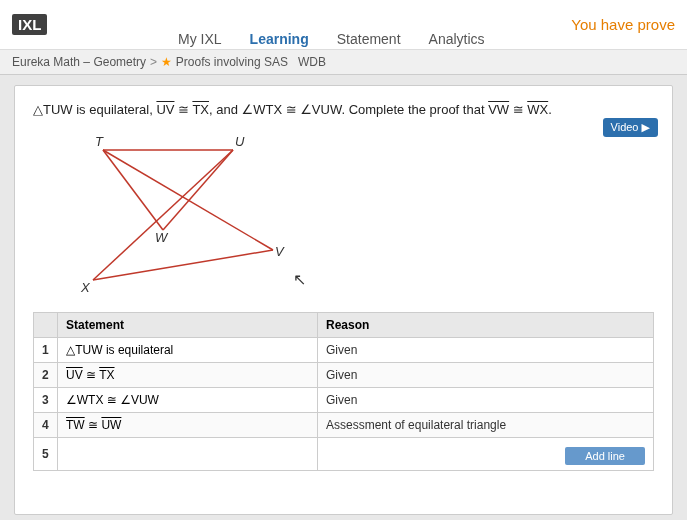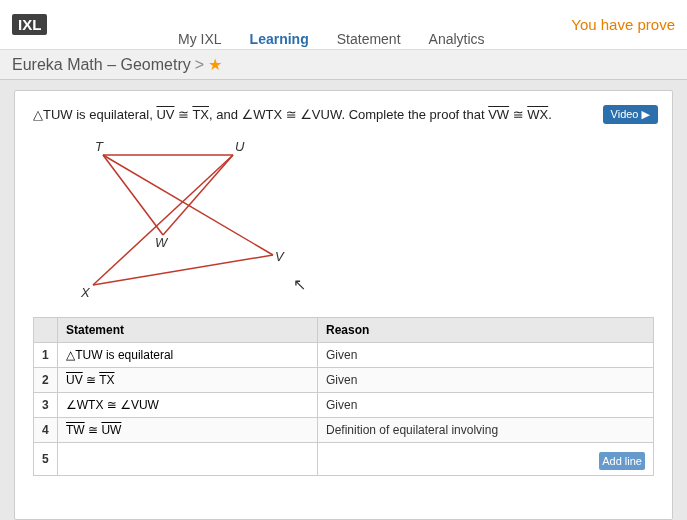--- a/index.html
+++ b/index.html
@@ -63,21 +63,21 @@
     }
     .you-have-proven {
       color: #e67e00;
       font-size: 15px;
     }
 
     
     .breadcrumb {
       background: #f0f0f0;
       padding: 5px 12px;
-      font-size: 16px;
+      font-size: 12px;
       color: #555;
       border-bottom: 1px solid #ccc;
       display: flex;
       align-items: center;
       gap: 4px;
     }
     .breadcrumb a { color: #555; text-decoration: none; }
     .breadcrumb .sep { color: #888; }
     .breadcrumb .star { color: #f90; }
 
@@ -98,21 +98,21 @@
       color: #222;
       margin-bottom: 10px;
       line-height: 1.5;
     }
     .overline {
       text-decoration: overline;
       font-style: normal;
     }
     .video-btn {
       position: absolute;
-      top: 14px;
+      top: 32px;
       right: 14px;
       background: #2c6fad;
       color: #fff;
       font-size: 11px;
       padding: 3px 8px;
       border-radius: 3px;
       cursor: pointer;
     }
 
     
@@ -161,21 +161,21 @@
       color: #333;
     }
     .proof-table tr:nth-child(even) {
       background: #fafafa;
     }
 
     .add-line-btn {
       background: #6699cc;
       color: #fff;
       font-size: 11px;
-      padding: 3px 3px;
+      padding: 3px 20px;
       border: none;
       border-radius: 2px;
       cursor: pointer;
       float: right;
       margin-top: 4px;
     }
 
     .row5-td {
       height: 26px;
     }
@@ -195,20 +195,21 @@
   </div>
   <div class="nav-right">
     <span class="you-have-proven">You have prove</span>
   </div>
 </div>
 
 <div class="breadcrumb">
   <a>Eureka Math – Geometry</a>
   <span class="sep">&gt;</span>
   <span class="star">★</span>
+  <a>Proofs involving SAS &nbsp; WDB</a>
 </div>
 
 <div class="main">
 
   <div class="video-btn">Video ▶</div>
 
   <div class="problem-text">
     △TUW is equilateral, <span class="overline">UV</span> ≅ <span class="overline">TX</span>, and ∠WTX ≅ ∠VUW. Complete the proof that <span class="overline">VW</span> ≅ <span class="overline">WX</span>.
   </div>
 
@@ -258,21 +259,21 @@
       <tr>
         <td class="row-num">3</td>
         <td class="stmt-col">∠WTX ≅ ∠VUW</td>
         <td class="reason-col">Given</td>
       </tr>
       <tr>
         <td class="row-num">4</td>
         <td class="stmt-col">
           <span class="overline">TW</span> ≅ <span class="overline">UW</span>
         </td>
-        <td class="reason-col">Definition of equilateral involving</td>
+        <td class="reason-col">Assessment of equilateral triangle</td>
       </tr>
       <tr>
         <td class="row-num row5-td">5</td>
         <td class="stmt-col row5-td"></td>
         <td class="reason-col row5-td">
           <button class="add-line-btn">Add line</button>
         </td>
       </tr>
     </tbody>
   </table>

